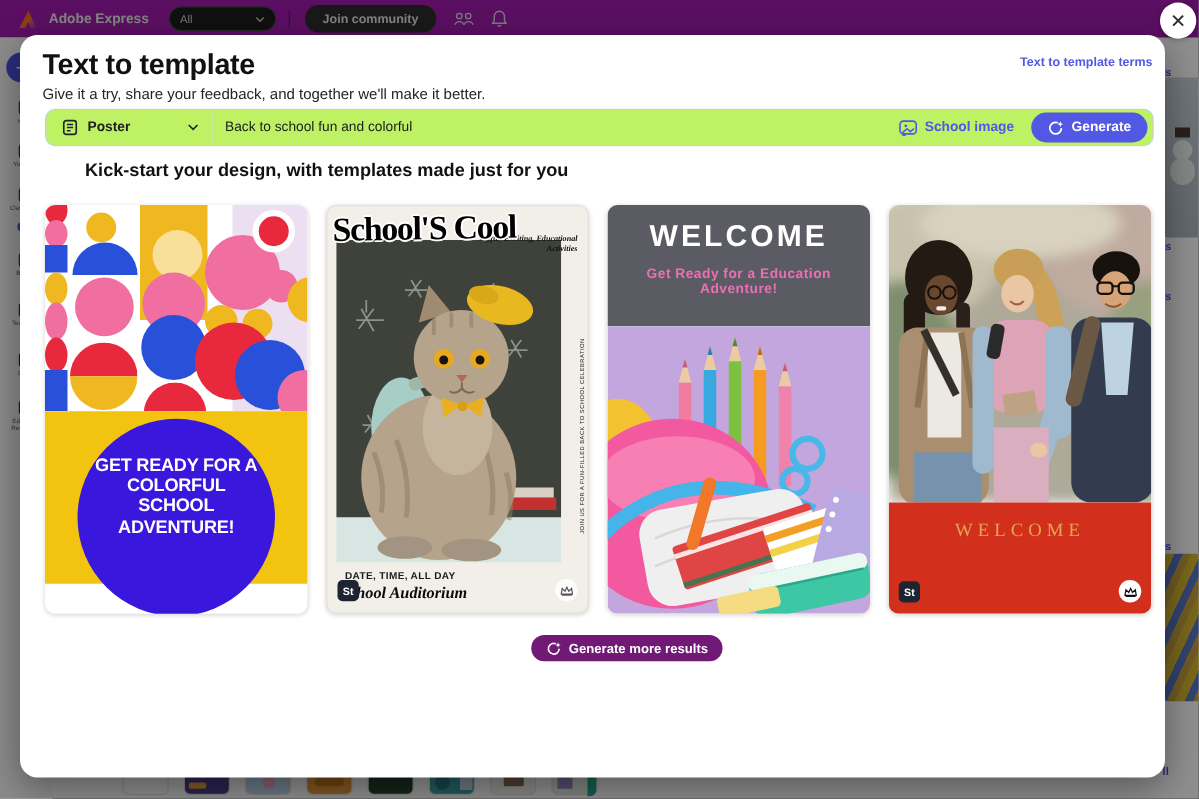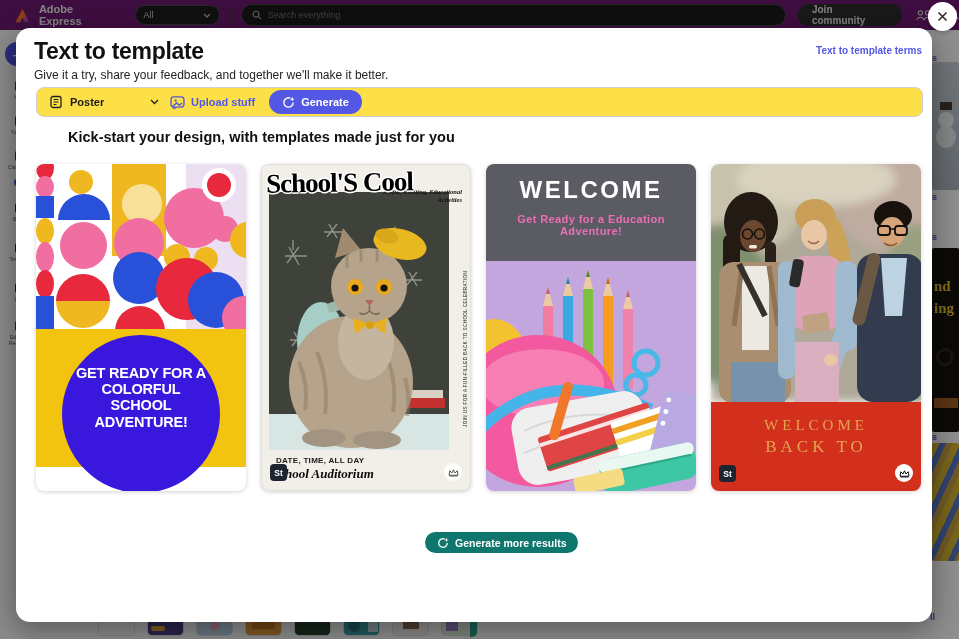--- a/index.html
+++ b/index.html
@@ -2,21 +2,21 @@
 <html style="--accent: #5258E4; --card1_yellow: #F2C40F; --card1_blue: #3A17DC; --card2_bg: #F2EFE8; --card3_header: #5B5B63; --card3_pink: #EC6FB5; --card3_lavender: #C3A6DD; --card4_red: #D2301C; --card4_gold: #E5A44F; --stock_badge_bg: #1E2532;"><head>
 <meta charset="utf-8">
 <style>
   * { margin:0; padding:0; box-sizing:border-box; }
   html,body { width:959px; height:639px; overflow:hidden; background:#000;
     font-family:"Liberation Sans", sans-serif; }
   .stage { position:relative; width:959px; height:639px; }
 
   
   .bg { position:absolute; inset:0; background:#fff; }
-  .topnav { position:absolute; left:0; top:0; width:959px; height:30px; background:#701a75;
+  .topnav { position:absolute; left:0; top:0; width:959px; height:30px; background:#a21caf;
     display:flex; align-items:center; }
   .logo { width:17px; height:15px; margin-left:14px; }
   .brand { color:#ededed; font-size:11px; font-weight:700; margin-left:8px; }
   .nav-pill { margin-left:16px; width:86px; height:20px; border:1px solid #4a4a4a; background:#1d1d1d;
     border-radius:11px; display:flex; align-items:center; padding:0 8px; color:#cfcfcf; font-size:9px; }
   .nav-pill .chev { margin-left:auto; }
   .nav-divider { width:1px; height:14px; background:#3a3a3a; margin-left:10px; }
   .searchbar { margin-left:10px; width:548px; height:22px; background:#1b1b1b; border:1px solid #474747;
     border-radius:12px; display:flex; align-items:center; padding:0 10px; gap:6px; }
   .searchbar input { background:transparent; border:none; outline:none; color:#bdbdbd; font-size:9px; width:100%;
@@ -43,21 +43,21 @@
 
   
   .modal { position:absolute; left:16px; top:28px; width:916px; height:594px; background:#fff;
     border-radius:14px; box-shadow:0 8px 30px rgba(0,0,0,.4);padding-left:13px; }
   .m-title { position:absolute; left:18px; top:10px; font-size:23px; font-weight:800; color:#111;
     letter-spacing:-.3px; }
   .m-terms { position:absolute; right:10px; top:17px; font-size:10px; font-weight:700; color:var(--accent); }
   .m-sub { position:absolute; left:18px; top:40px; font-size:12px; color:#242424; }
 
   .promptbar { position:absolute; left:20px; top:59px; width:887px; height:30px; border:1px solid #cfcfcf;
-    border-radius:8px; display:flex; align-items:center; background:#fde047; }
+    border-radius:8px; display:flex; align-items:center; background:#bef264; }
   .ptype { display:flex; align-items:center; gap:7px; padding:0 10px 0 12px; width:132px; }
   .ptype .lbl { font-size:11px; color:#1c1c1c; font-weight:600; }
   .ptype .chev { margin-left:auto; }
   .pdiv { width:1px; height:29px; background:#d6d6d6; }
   .promptbar input { flex:1; border:none; outline:none; font-size:11px; color:#1c1c1c; padding:0 10px;
     font-family:"Liberation Sans",sans-serif; background:transparent; }
   .upload { display:flex; align-items:center; gap:6px; color:var(--accent); font-size:11px; font-weight:700;
     margin-right:14px; white-space:nowrap; }
   .genbtn { display:flex; align-items:center; gap:6px; background:var(--accent); color:#fff; font-size:11px;
     font-weight:700; height:24px; border-radius:13px; padding:0 13px; margin-right:4px; white-space:nowrap; }
@@ -108,22 +108,22 @@
   .c3 .body { position:absolute; top:97px; left:0; width:210px; height:230px; }
 
   
   .c4 .photo { position:absolute; top:0; left:0; width:210px; height:238px; }
   .c4 .band { position:absolute; top:238px; left:0; width:210px; height:89px; background:var(--card4_red);
     text-align:center; color:var(--card4_gold); font-family:"Liberation Serif",serif; }
   .c4 .l1 { font-size:15px; letter-spacing:4px; margin-top:15px; }
   .c4 .l2 { font-size:17px; letter-spacing:4px; margin-top:3px; }
   .c4 .l3 { font-size:11px; letter-spacing:3px; margin-top:4px; }
 
-  .genmore { position:absolute; left:409px; top:480px; height:21px; border-radius:11px; background:#0f766e;
-    color:#fff; display:flex; align-items:center; gap:6px; padding:0 12px; font-size:10.5px; font-weight:700;margin-top:24px; }
+  .genmore { position:absolute; left:409px; top:480px; height:21px; border-radius:11px; background:#701a75;
+    color:#fff; display:flex; align-items:center; gap:6px; padding:0 12px; font-size:10.5px; font-weight:700; }
 
   .closebtn { position:absolute; left:928px; top:2px; width:29px; height:29px; border-radius:50%; background:#fff;
     box-shadow:0 1px 4px rgba(0,0,0,.3); display:flex; align-items:center; justify-content:center; z-index:30; }
   .closebtn svg { display:block; }
 </style>
 </head>
 <body>
 
 <div class="stage">
 
@@ -141,27 +141,20 @@
         <path d="M12 1 L22 21 L15 21 L12 14 L9 21 L2 21 Z" fill="url(#lg)"></path>
       </svg>
       <span class="brand">Adobe Express</span>
       <div class="nav-pill">
         <span>All</span>
         <svg class="chev" width="8" height="5" viewBox="0 0 8 5">
             <path d="M1 1 L4 4 L7 1" stroke="#bbb" fill="none" stroke-width="1.3"></path>
           </svg>
       </div>
       <div class="nav-divider"></div>
-      <div class="searchbar">
-        <svg width="10" height="10" viewBox="0 0 12 12">
-            <circle cx="5" cy="5" r="3.6" stroke="#aaa" fill="none" stroke-width="1.4"></circle>
-            <path d="M8 8 L11 11" stroke="#aaa" stroke-width="1.4"></path>
-          </svg>
-        <input placeholder="Search everything" style="">
-      </div>
       <div class="join">Join community</div>
       <svg class="navicon" width="16" height="12" viewBox="0 0 18 13">
         <circle cx="5" cy="4" r="2.4" stroke="#ddd" fill="none" stroke-width="1.2"></circle>
           <path d="M1 12 a4.2 4.2 0 0 1 8 0" stroke="#ddd" fill="none" stroke-width="1.2"></path>
         <circle cx="13" cy="4" r="2.4" stroke="#ddd" fill="none" stroke-width="1.2"></circle>
           <path d="M9.4 12 a4.2 4.2 0 0 1 8 0" stroke="#ddd" fill="none" stroke-width="1.2"></path>
       </svg>
       <svg class="navicon" width="13" height="14" viewBox="0 0 14 15">
         <path d="M7 1 a4.4 4.4 0 0 1 4.4 4.4 V9 l1.4 2.4 H1.2 L2.6 9 V5.4 A4.4 4.4 0 0 1 7 1 Z" stroke="#ddd" fill="none" stroke-width="1.2"></path>
         <path d="M5.6 13 a1.6 1.6 0 0 0 2.8 0" stroke="#ddd" fill="none" stroke-width="1.2"></path>
@@ -195,26 +188,20 @@
           <div class="ic"></div>
           <div class="lb">Education Resources</div>
         </div>
     </div>
 
     <div class="sliver" style="top:62px;height:128px;background:linear-gradient(#c9d2da,#aeb9c2)">
       <div style="position:absolute;left:6px;top:50px;width:16px;height:16px;border-radius:50%;background:#f2f4f4"></div>
       <div style="position:absolute;left:4px;top:64px;width:20px;height:22px;border-radius:50%;background:#eef0f1"></div>
       <div style="position:absolute;left:8px;top:40px;width:12px;height:8px;background:#4a3a30"></div>
     </div>
-    <div class="sliver" style="top:248px;height:184px;background:#17130e">
-      <div style="position:absolute;left:2px;top:30px;color:#e8c32a;font-weight:800;font-size:15px;font-family:'Liberation Serif',serif">nd</div>
-      <div style="position:absolute;left:2px;top:52px;color:#e8c32a;font-weight:800;font-size:15px;font-family:'Liberation Serif',serif">ing</div>
-      <div style="position:absolute;left:4px;top:100px;width:18px;height:18px;border-radius:50%;border:3px solid #2e2620"></div>
-      <div style="position:absolute;left:2px;top:150px;width:24px;height:10px;background:#c8742a;opacity:.8"></div>
-    </div>
     <div class="sliver" style="top:443px;height:118px;background:repeating-linear-gradient(115deg,#d8b830 0 7px,#5878c8 7px 13px,#c8a040 13px 19px)"></div>
 
     <span class="frag" style="left:932px;top:53px">s</span>
     <span class="frag" style="left:932px;top:192px">s</span>
     <span class="frag" style="left:932px;top:232px">s</span>
     <span class="frag" style="left:932px;top:432px">s</span>
     <span class="frag" style="left:930px;top:612px">ll</span>
 
     <div class="thumbrow">
       <div class="thumb" style="left:98px;background:#ffffff"></div>
@@ -251,28 +238,29 @@
         <svg width="14" height="14" viewBox="0 0 14 14">
             <rect x="2" y="1.5" width="10" height="11" rx="2" stroke="#222" fill="none" stroke-width="1.3"></rect>
             <path d="M4.5 4.5 h5 M4.5 7 h5 M4.5 9.5 h3" stroke="#222" stroke-width="1.2"></path>
           </svg>
         <span class="lbl">Poster</span>
         <svg class="chev" width="9" height="6" viewBox="0 0 9 6">
             <path d="M1 1 L4.5 4.5 L8 1" stroke="#222" fill="none" stroke-width="1.3"></path>
           </svg>
       </div>
       <div class="pdiv"></div>
+      <input value="Back to school fun and colorful" style="">
       <div class="upload">
         <svg width="15" height="13" viewBox="0 0 16 14">
             <rect x="1" y="1" width="14" height="11" rx="3" stroke="#5258E4" fill="none" stroke-width="1.4"></rect>
             <circle cx="6" cy="5" r="1.2" fill="#5258E4"></circle>
             <path d="M3 11 L7 7.5 L10 10 L13 7.5" stroke="#5258E4" fill="none" stroke-width="1.4"></path>
             <path d="M4.5 11.5 v3 M3 13 h3" stroke="#5258E4" stroke-width="1.4"></path>
           </svg>
-        <span>Upload stuff</span>
+        <span>School image</span>
       </div>
       <div class="genbtn">
         <svg width="13" height="13" viewBox="0 0 14 14">
             <path d="M12 7 a5 5 0 1 1 -3-4.6" stroke="#fff" fill="none" stroke-width="1.5"></path>
             <path d="M11 1 l.7 1.8 L13.5 3.5 l-1.8.7 L11 6 l-.7-1.8 L8.5 3.5 l1.8-.7 Z" fill="#fff"></path>
           </svg>
         <span>Generate</span>
       </div>
     </div>
 
@@ -485,21 +473,20 @@
         <rect x="184" y="62" width="12" height="9" rx="3" stroke="#14100c" stroke-width="1.8" fill="none"></rect>
         <path d="M179 65 h5" stroke="#14100c" stroke-width="1.6"></path>
         <path d="M173 79 q7 5 13 0" stroke="#8a5838" stroke-width="1.6" fill="none"></path>
         <rect x="146" y="90" width="66" height="148" rx="16" fill="#333c4e"></rect>
         <polygon points="170,94 196,94 191,152 174,152" fill="#bdd3e2"></polygon>
         <path d="M170 94 l8 12 M196 94 l-10 12" stroke="#2a3midnight" stroke-width="0"></path>
         <rect x="149" y="88" width="13" height="74" rx="6" fill="#6b5844" transform="rotate(14 155 125)"></rect>
       </svg>
       <div class="band">
         <div class="l1">WELCOME</div>
-        <div class="l2">BACK TO</div>
       </div>
       <div class="stbadge">St</div>
       <div class="crown solid">
         <svg width="11" height="9" viewBox="0 0 22 17">
             <path d="M2 14 L3.5 5 L8 9.5 L11 3 L14 9.5 L18.5 5 L20 14 Z M3 15.5 h16" stroke="#111" stroke-width="2" fill="none"></path>
           </svg>
       </div>
     </div>
 
     <div class="genmore">

